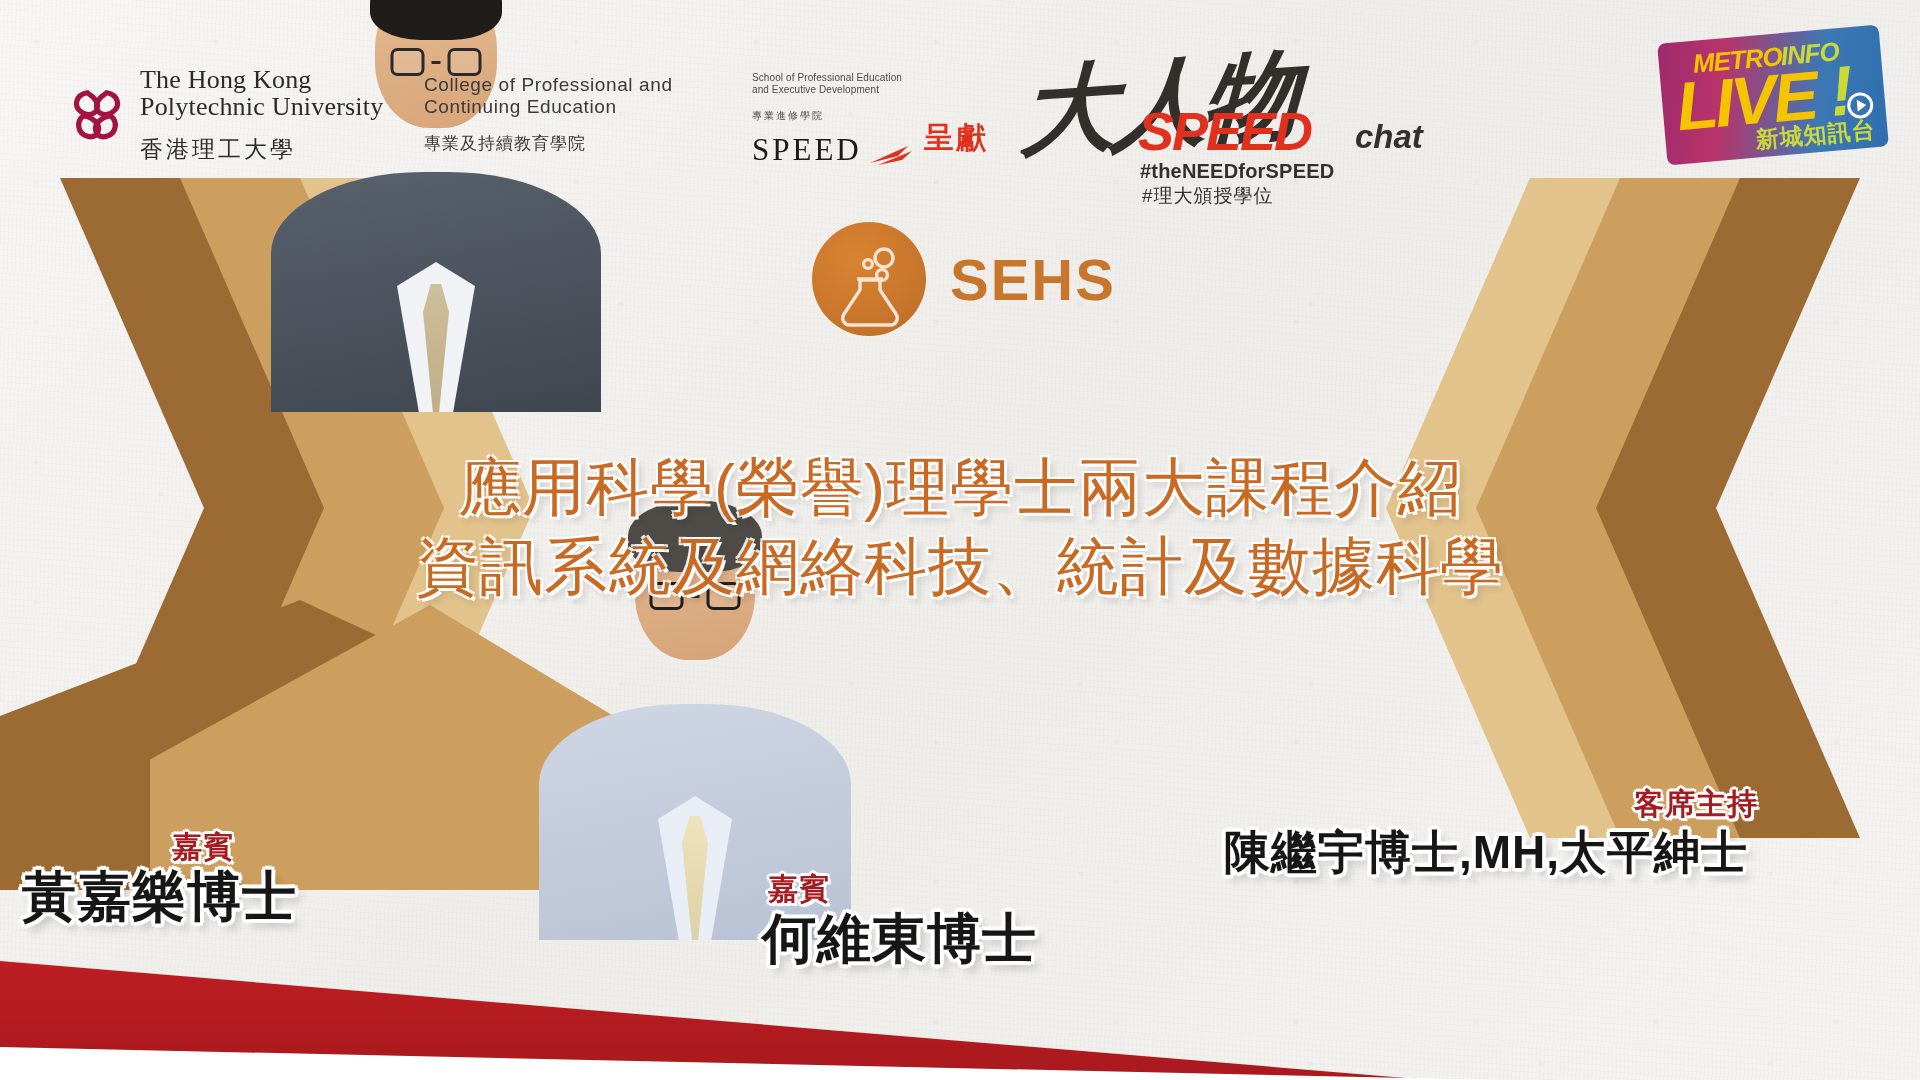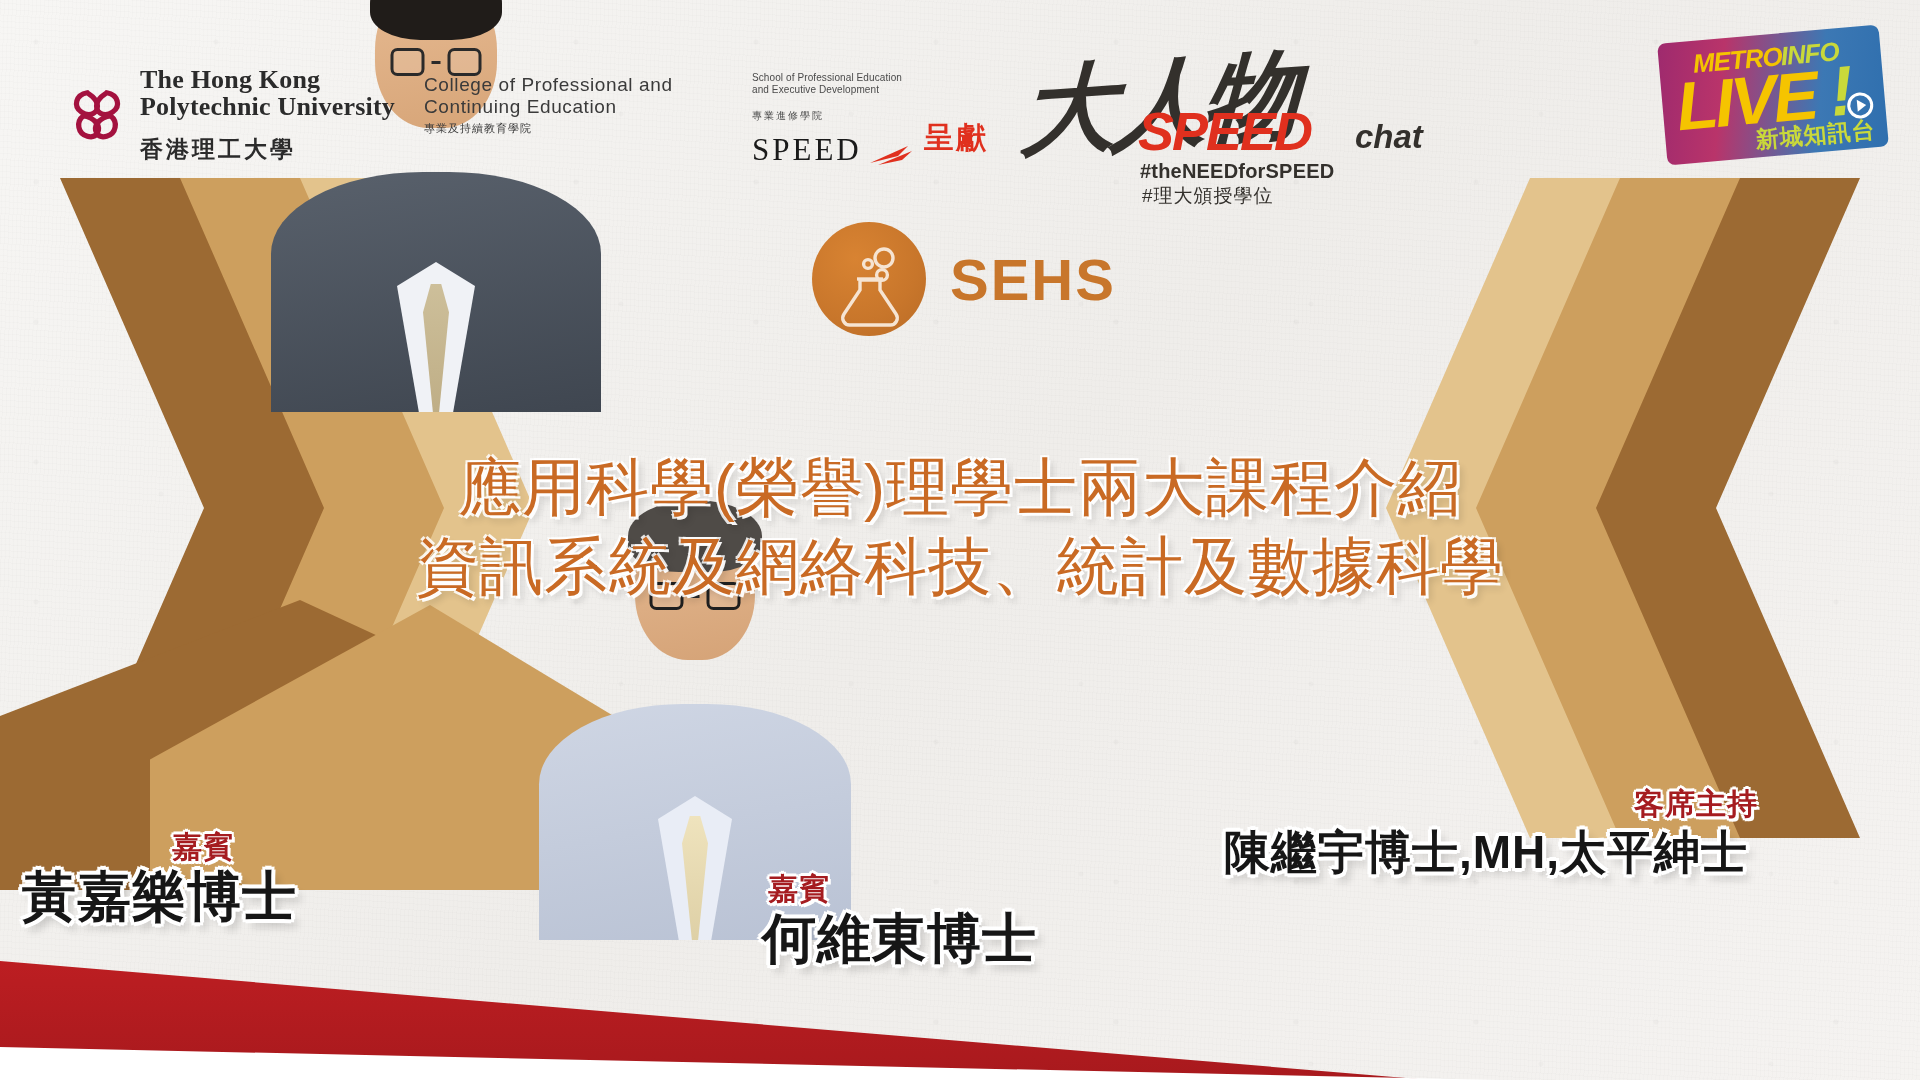--- a/index.html
+++ b/index.html
@@ -52,30 +52,30 @@
   
   .red-band { position:absolute; left:0; bottom:0; width:1920px; height:170px;
       background:linear-gradient(180deg,#c52024 0%,#a8191d 100%);
       clip-path: polygon(0 30%, 1430px 100%, 1430px 100%, 0 100%); }
   .white-wedge { position:absolute; left:0; bottom:0; width:1920px; height:110px;
       background:#ffffff; clip-path: polygon(0 70%, 1500px 100%, 1920px 100%, 0 100%); }
 
   
   .header { position:absolute; left:0; top:0; width:1920px; height:180px; z-index:40; }
 
-  .polyu { position:absolute; left:68px; top:66px; display:flex; align-items:center; gap:14px;font-weight:bold; }
+  .polyu { position:absolute; left:68px; top:66px; display:flex; align-items:center; gap:14px; }
   .polyu-mark { width:58px; height:62px; }
   .polyu-txt { line-height:1.04; }
   .polyu-l1, .polyu-l2 { font-family:"Liberation Serif", serif; color:#2b2b2b;
       font-size:26px; letter-spacing:.2px; white-space:nowrap; }
   .polyu-cn { font-size:23px; color:#2b2b2b; margin-top:18px; letter-spacing:3px; }
 
   .cpce { position:absolute; left:424px; top:74px; line-height:1.16; }
   .cpce-l { font-family:Liberation Sans, sans-serif; color:#3a3a3a; font-size:19px; letter-spacing:.6px; white-space:nowrap;}
-  .cpce-cn { font-size:11px; color:#3a3a3a; margin-top:4px; letter-spacing:1px; }
+  .cpce-cn { font-size:17px; color:#3a3a3a; margin-top:16px; letter-spacing:1px; }
 
   .speed { position:absolute; left:752px; top:72px; }
   .speed-sub { font-size:10px; color:#4a4a4a; line-height:1.22; letter-spacing:.1px; white-space:nowrap;}
   .speed-cn { font-size:10px; color:#4a4a4a; letter-spacing:2px; margin-top:13px; }
   .speed-word { font-family:"Liberation Serif", serif; font-size:31px; letter-spacing:3px;
       color:#1a1a1a; margin-top:9px; display:flex; align-items:flex-end; gap:6px;}
   .speed-swoosh { width:46px; height:22px; margin-bottom:2px; }
 
   .present { position:absolute; left:905px; top:118px; font-size:30px; font-weight:bold;
       color:#e0301e; letter-spacing:2px;margin-left:19px; }

